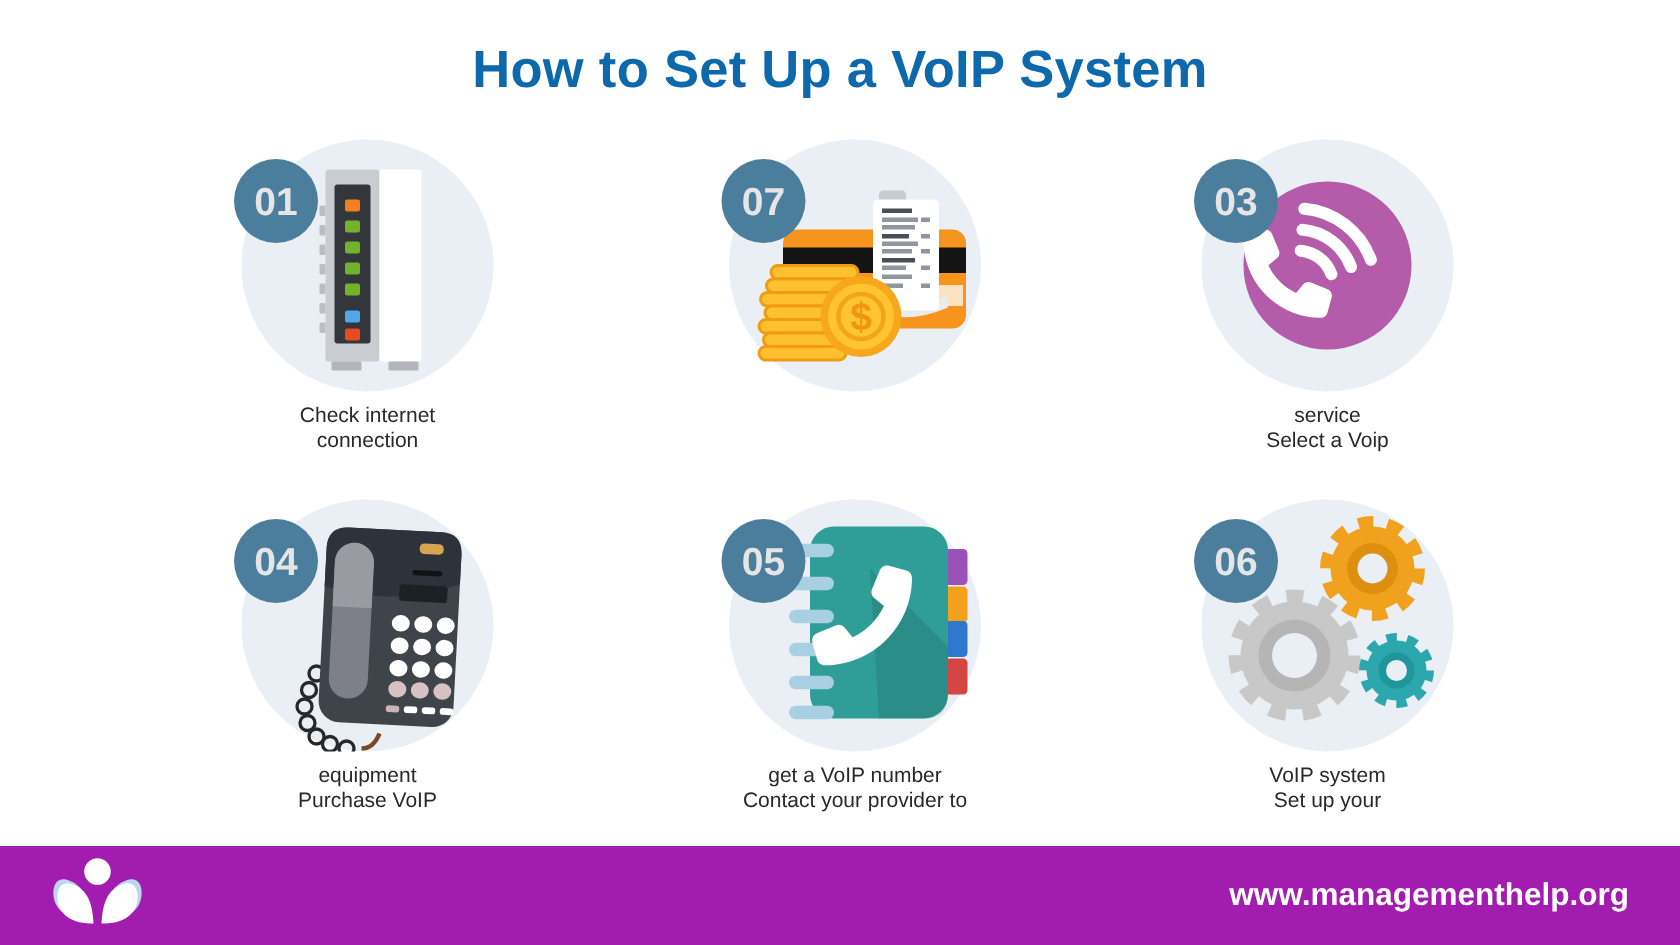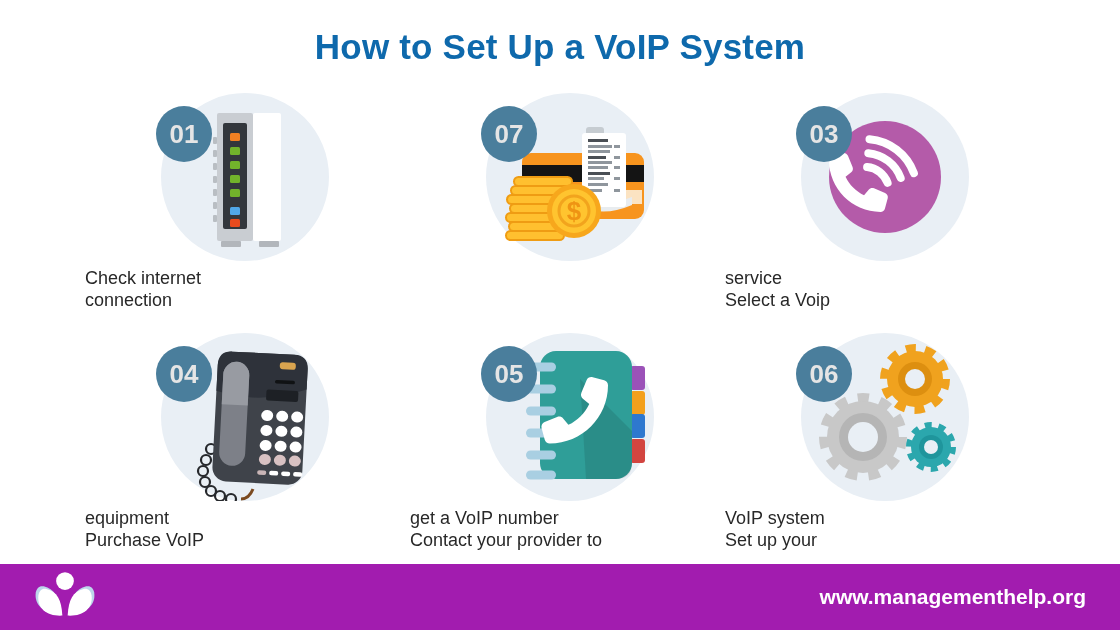--- a/index.html
+++ b/index.html
@@ -24,21 +24,21 @@
     border-radius:50%; background:#e9eff5;
   }
   .bubble svg { position:absolute; left:0; top:0; }
   .badge {
     position:absolute; left:71px; top:13px; width:56px; height:56px;
     border-radius:50%; background:#4a7e9c; color:#e5e5e5;
     display:flex; align-items:center; justify-content:center;
     font-size:26px; font-weight:700; z-index:2;
   }
   .caption {
-    margin-top:7px; font-size:18px; font-weight:500;
+    margin-top:7px; text-align:center; font-size:14px; font-weight:500;
     color:#282828; line-height:1.22;
   }
   .caption span { display:block; }
   .footer {
     position:absolute; left:0; top:564px; width:1120px; height:66px;
     background:#a21caf; display:flex; align-items:center;
   }
   .footer-logo { margin-left:34px; }
   .footer-url {
     margin-left:auto; margin-right:34px; color:#ffffff;

